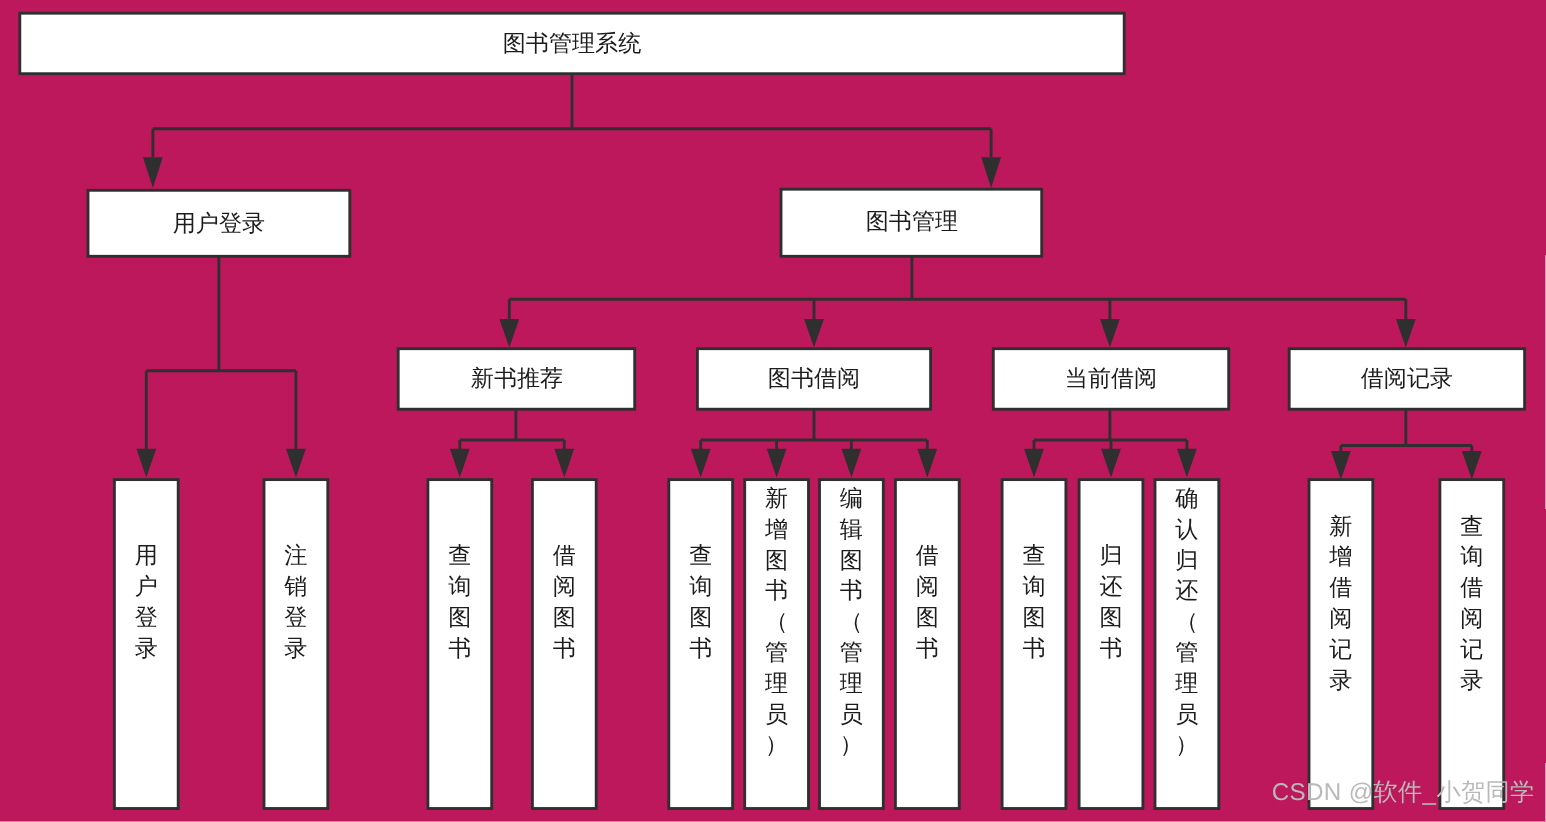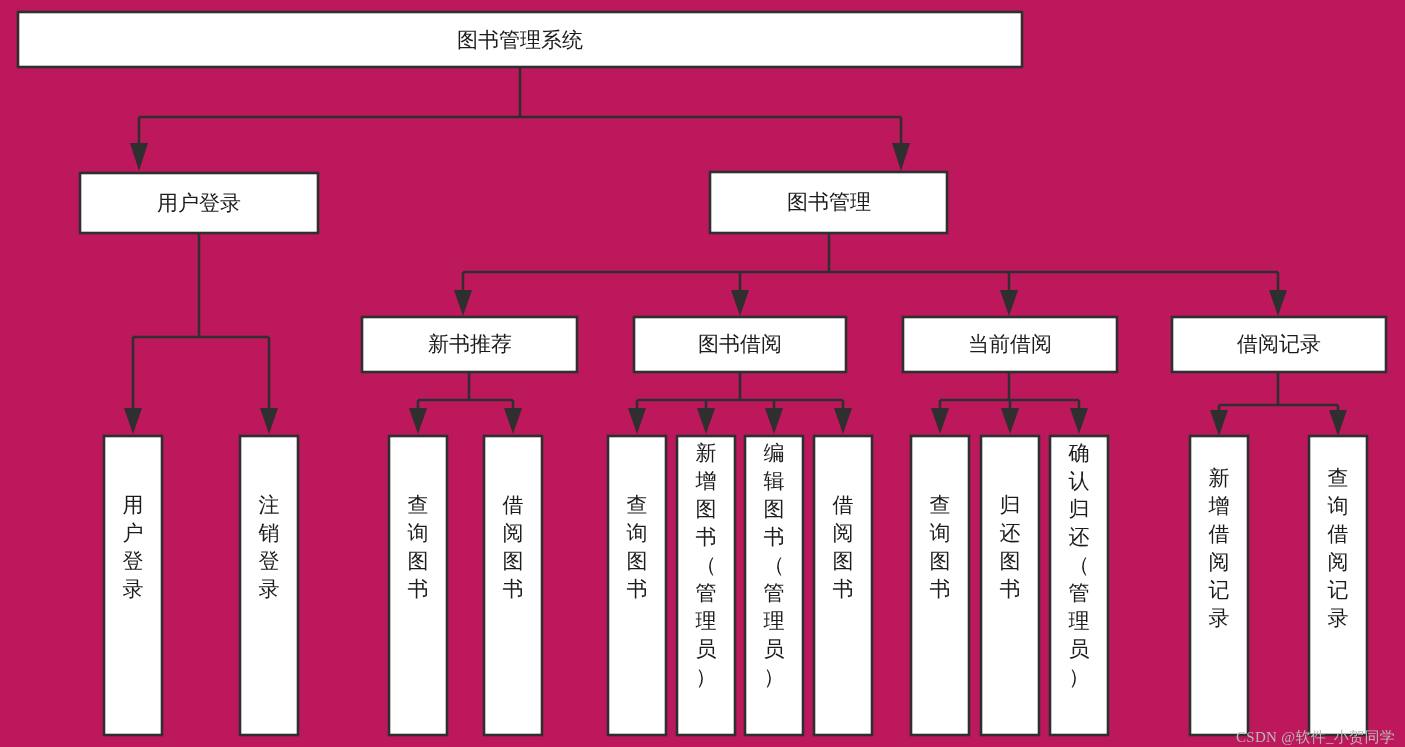--- a/index.html
+++ b/index.html
@@ -46,24 +46,24 @@
     fill: none;
     stroke-linecap: butt;
   }
   .arrow-head {
     fill: #2f2f2f;
     stroke: none;
   }
   .watermark {
     position: absolute;
     right: 10px;
-    bottom: 0;
+    bottom: 12px;
     color: #b9b9b9;
-    font-family: Liberation Serif, serif;
-    font-size: 15px;
+    font-family: Liberation Sans, sans-serif;
+    font-size: 22px;
     white-space: nowrap;
     letter-spacing: 0.3px;
     user-select: none;
   }
 </style>
 </head>
 <body>
 
 <div id="stage">
 

